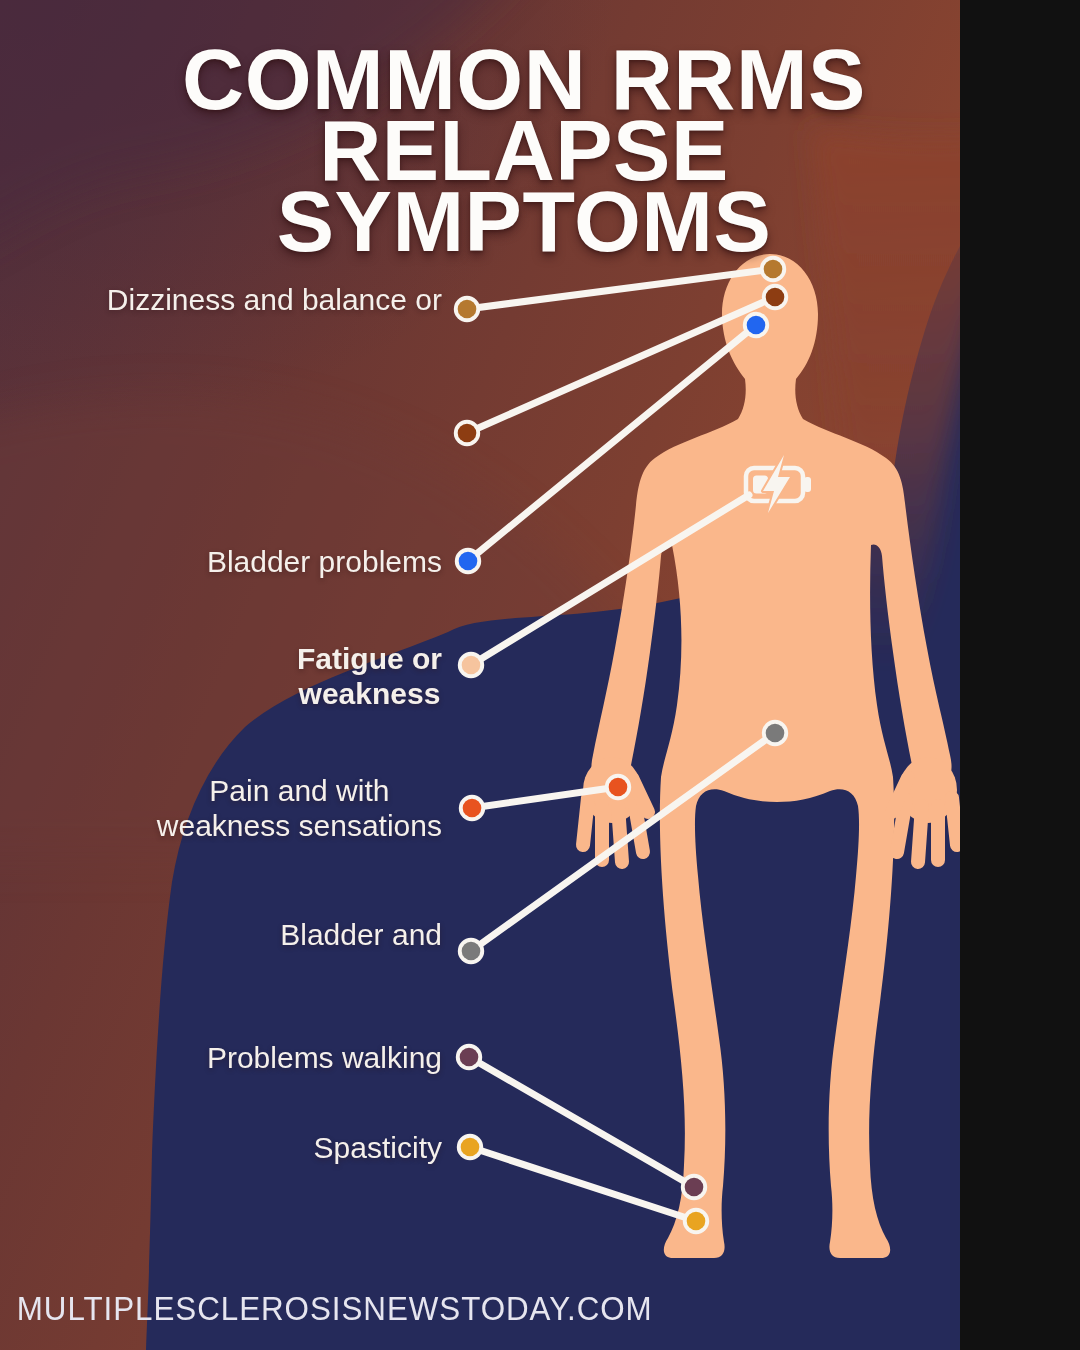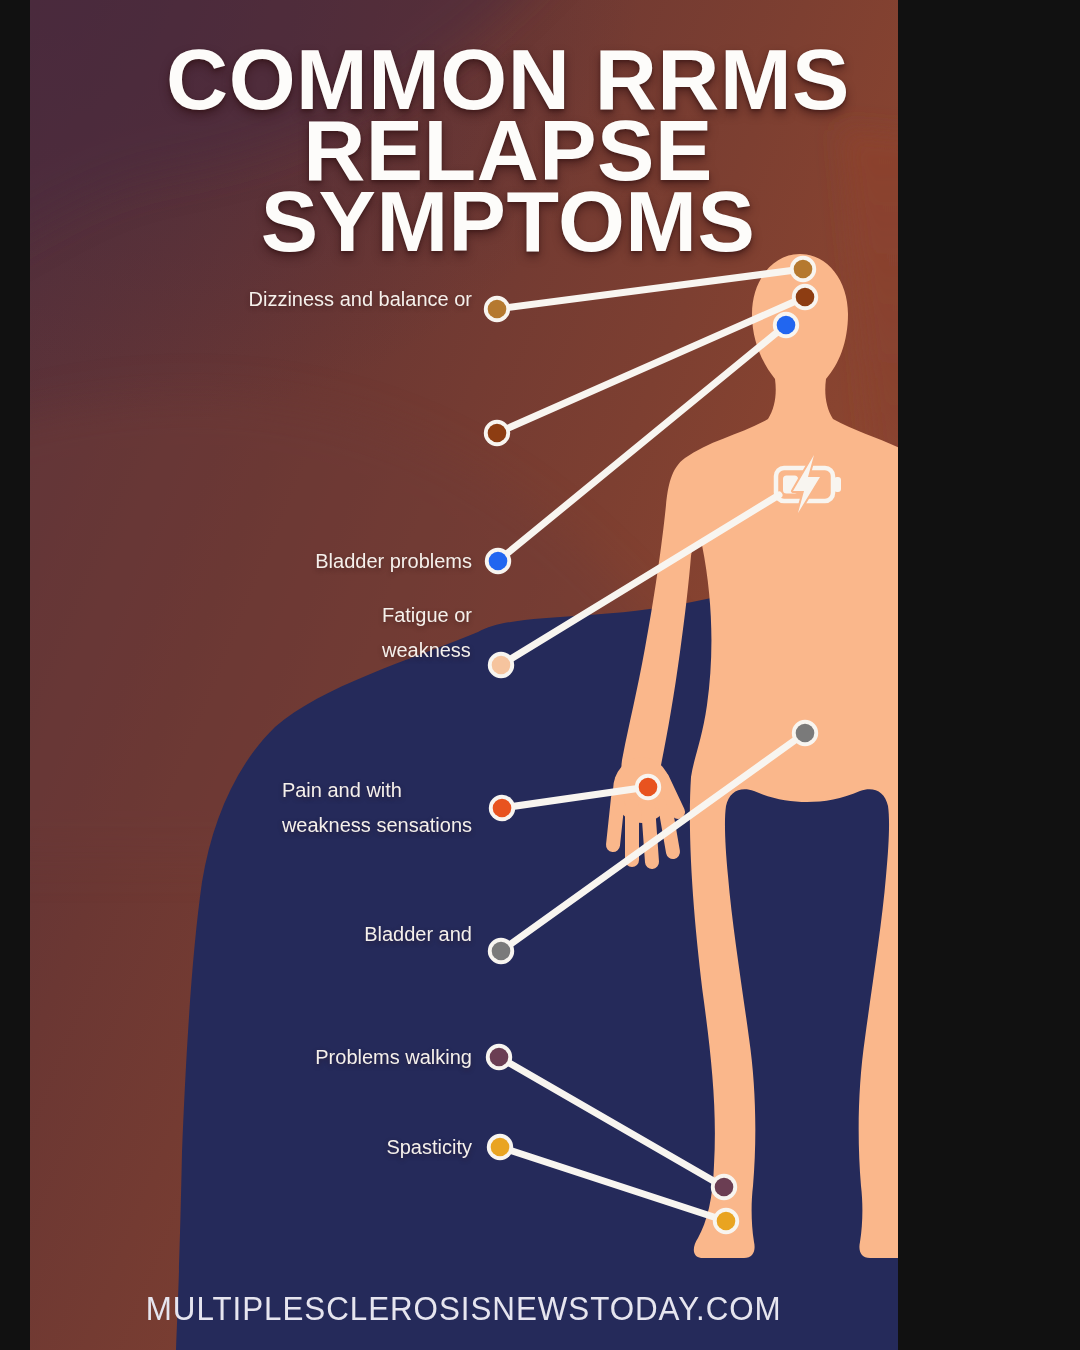--- a/index.html
+++ b/index.html
@@ -1,47 +1,46 @@
 <!DOCTYPE html>
 <html><head>
 <meta charset="utf-8">
 <style>
   html,body{margin:0;padding:0;background:#111;}
   .canvas{
     position:relative;
-    width:868px;height:1350px;
+    width:960px;height:1350px;
     overflow:hidden;
     font-family:"Liberation Sans", sans-serif;
     background:
       radial-gradient(900px 700px at 6% 0%, rgba(64,40,62,.60), rgba(64,40,62,0) 62%),
       linear-gradient(112deg, #54303C 0%, #6B3733 30%, #7D3F31 55%, #93482F 80%, #A0512F 100%);
-    margin-left: 30px;
   }
   svg{position:absolute;left:0;top:0;}
   .title{
     position:absolute;left:0;right:0;top:44px;
     padding-left:88px;
     text-align:center;
     font-weight:bold;
     font-size:86px;line-height:71px;
     letter-spacing:.5px;
     color:#FDFCFA;
     text-shadow:0 5px 10px rgba(46,14,16,.50), 0 2px 3px rgba(46,14,16,.40);
   }
   .labels{position:absolute;left:0;top:0;width:1080px;height:1350px;}
   .symptom-label{
     position:absolute;right:638px;
-    text-align:left;white-space:nowrap;
-    font-size:20px;line-height:35px;
+    text-align:center;white-space:nowrap;
+    font-size:30px;line-height:35px;
     color:#F5F0EB;
     text-shadow:0 2px 5px rgba(45,18,22,.38);
   }
   .footer{
     position:absolute;left:0;right:0;top:1290px;
-    text-align:center;
+    text-align:left;
     font-size:33px;letter-spacing:1px;
     color:#E6E5EF;
   }
   .footer span{display:inline-block;transform:scaleX(.95);}
   .connector{stroke:#F8F5F0;stroke-width:7;stroke-linecap:round;fill:none;}
 </style>
 </head>
 <body>
 
 <div class="canvas">
@@ -212,21 +211,21 @@
     <div>RELAPSE SYMPTOMS</div>
   </div>
 
   <div class="labels" id="labels-layer">
       <div class="symptom-label" style="top: 282px;">
         <div>Dizziness and balance or</div>
       </div>
       <div class="symptom-label" style="top: 543.5px;">
         <div>Bladder problems</div>
       </div>
-      <div class="symptom-label" style="top: 598px;">
+      <div class="symptom-label" style="top: 641px; font-weight: bold;">
         <div>Fatigue or</div>
         <div>weakness</div>
       </div>
       <div class="symptom-label" style="top: 773px;">
         <div>Pain and with</div>
         <div>weakness sensations</div>
       </div>
       <div class="symptom-label" style="top: 917px;">
         <div>Bladder and</div>
       </div>

